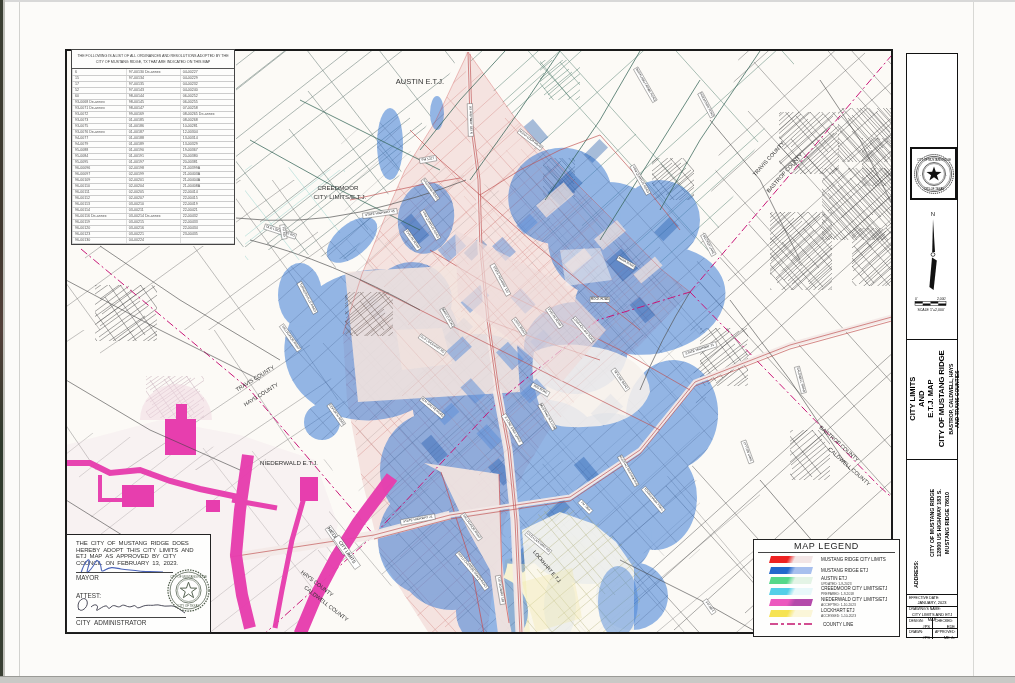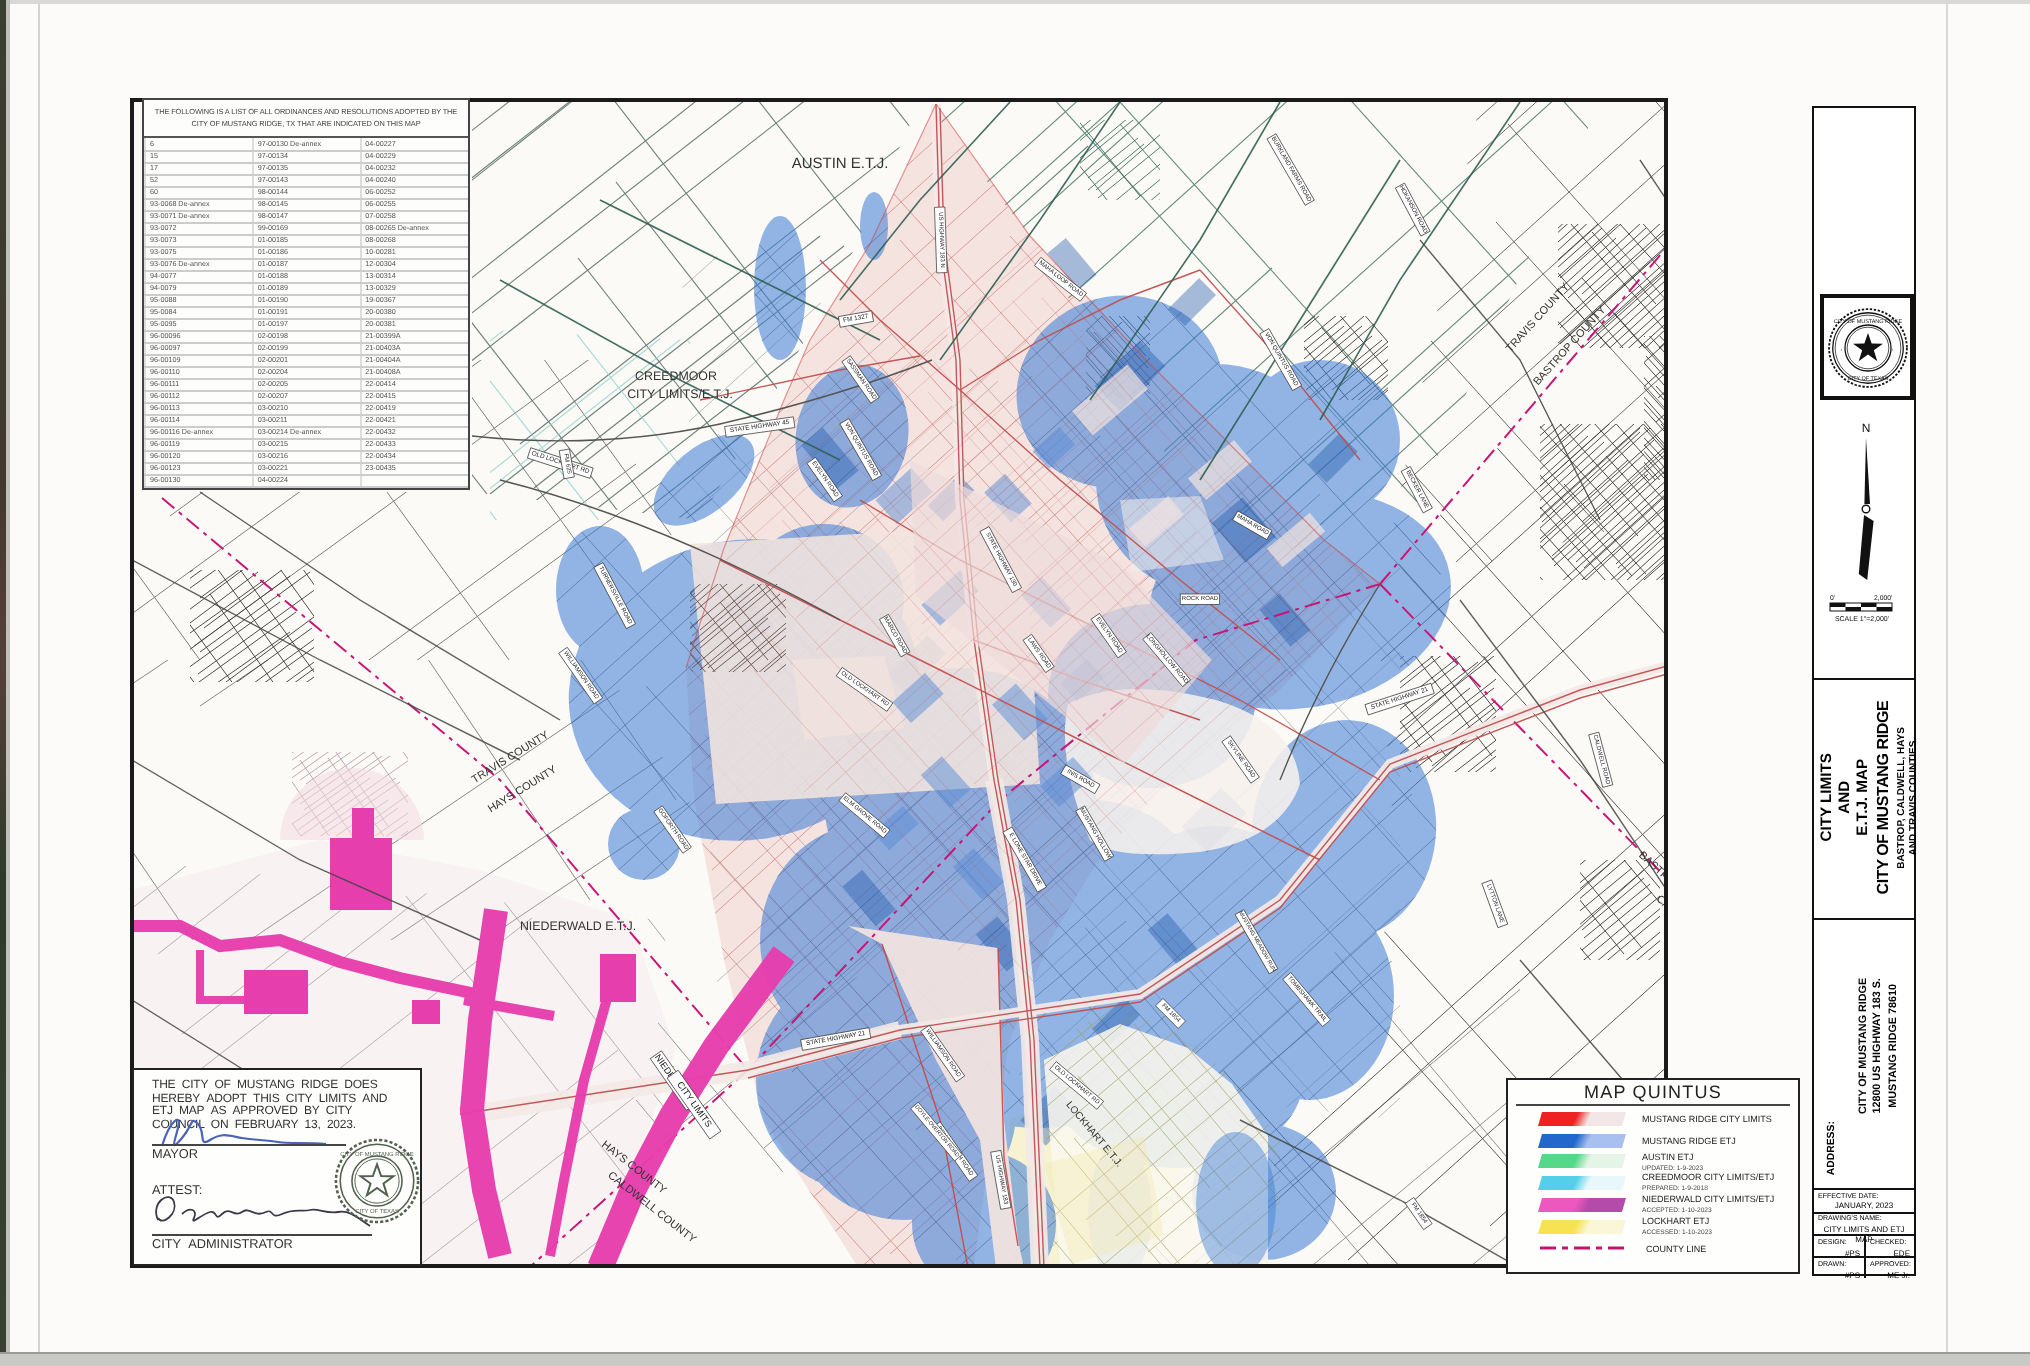--- a/index.html
+++ b/index.html
@@ -2,21 +2,21 @@
 <html><head><meta charset="utf-8"><style>
 *{margin:0;padding:0;box-sizing:border-box}
 html,body{width:1015px;height:683px;background:#fcfbf9;font-family:"Liberation Sans",sans-serif;overflow:hidden;position:relative}
 #edge-top{position:absolute;left:0;top:0;width:1015px;height:2px;background:#d8d8d8}
 #edge-left{position:absolute;left:0;top:0;width:2.5px;height:683px;background:linear-gradient(#3a3f33 0%,#41382f 35%,#54403a 48%,#2f3a2c 65%,#3a4034 100%)}
 #edge-left2{position:absolute;left:2.5px;top:0;width:2px;height:683px;background:#c0c0ba}
 #fold{position:absolute;left:19px;top:2px;width:1px;height:675px;background:#d2d2cf}
 #edge-bot{position:absolute;left:0;top:677px;width:1015px;height:6px;background:#c9c9c6}
 #edge-bot2{position:absolute;left:0;top:676px;width:1015px;height:1px;background:#9a9a96}
 #foldr{position:absolute;left:973px;top:2px;width:1px;height:674px;background:#d8d8d5}
-#mapframe{position:absolute;left:65px;top:49px;width:769px;height:585px;border:2.2px solid #1a1a1a;overflow:hidden}
+#mapframe{position:absolute;left:65px;top:49px;width:828px;height:585px;border:2.2px solid #1a1a1a;overflow:hidden}
 #mapframe svg{position:absolute;left:-2.2px;top:-2.2px}
 #ordtable{position:absolute;left:71px;top:49px;width:164px;height:196px;background:#fdfdfc;border:1px solid #444;color:#222;overflow:hidden}
 #ordtable .hdr{font-size:3.7px;text-align:center;padding:3px 1px 2.5px;border-bottom:1px solid #555;line-height:1.7;letter-spacing:-0.05px;color:#444}
 #ordtable table{width:100%;border-collapse:collapse}
 #ordtable td{border-bottom:0.5px solid #ccc;border-left:0.5px solid #ddd;height:6px;padding:0 0 0 2px;font-size:3.6px;width:33%;color:#555}
 #adopt{position:absolute;left:66px;top:534px;width:145px;height:99px;background:#fefefd;border:1.6px solid #222;padding:5px 0 0 9px;font-size:6px;color:#333}
 #adopt .at{line-height:1.12;white-space:nowrap;letter-spacing:-0.1px}
 #adopt .sig1{position:absolute;left:8px;top:20px}
 #adopt .sig2{position:absolute;left:4px;top:59px}
 #adopt .sline{position:absolute;left:9px;border-top:0.8px solid #444}
@@ -1717,21 +1717,21 @@
 <circle cx="23" cy="23" r="12.8" stroke-width="0.8"></circle>
 <circle cx="23" cy="23" r="11.3" stroke-width="0.5"></circle>
         </g>
 <path d="M23 14.5 L25.1 20.5 L31.4 20.6 L26.3 24.3 L28.2 30.3 L23 26.6 L17.8 30.3 L19.7 24.3 L14.6 20.6 L20.9 20.5 Z" fill="none" stroke="#53604f" stroke-width="1"></path>
 <text x="23" y="10" font-size="3" text-anchor="middle" fill="#53604f" font-family="Liberation Sans">CITY OF MUSTANG RIDGE</text>
 <text x="23" y="39.5" font-size="3" text-anchor="middle" fill="#53604f" font-family="Liberation Sans">CITY OF TEXAS</text>
       </svg></div>
 </div>
 <div id="legend">
 
-<div class="lt">MAP QUINTUS</div>
+<div class="lt">MAP LEGEND</div>
 <div class="lrow">
       <span class="sw" style="background:linear-gradient(100deg,#ee2222 0%,#ee2222 42%,#f3e6e6 58%,#f3e6e6 100%)"></span>
       <span class="ltx">MUSTANG RIDGE CITY LIMITS</span>
     </div>
 <div class="lrow">
       <span class="sw" style="background:linear-gradient(100deg,#2268cc 0%,#2268cc 42%,#a8c0ee 58%,#a8c0ee 100%)"></span>
       <span class="ltx">MUSTANG RIDGE ETJ</span>
     </div>
 <div class="lrow">
       <span class="sw" style="background:linear-gradient(100deg,#55d889 0%,#55d889 42%,#e4f4e6 58%,#e4f4e6 100%)"></span>

